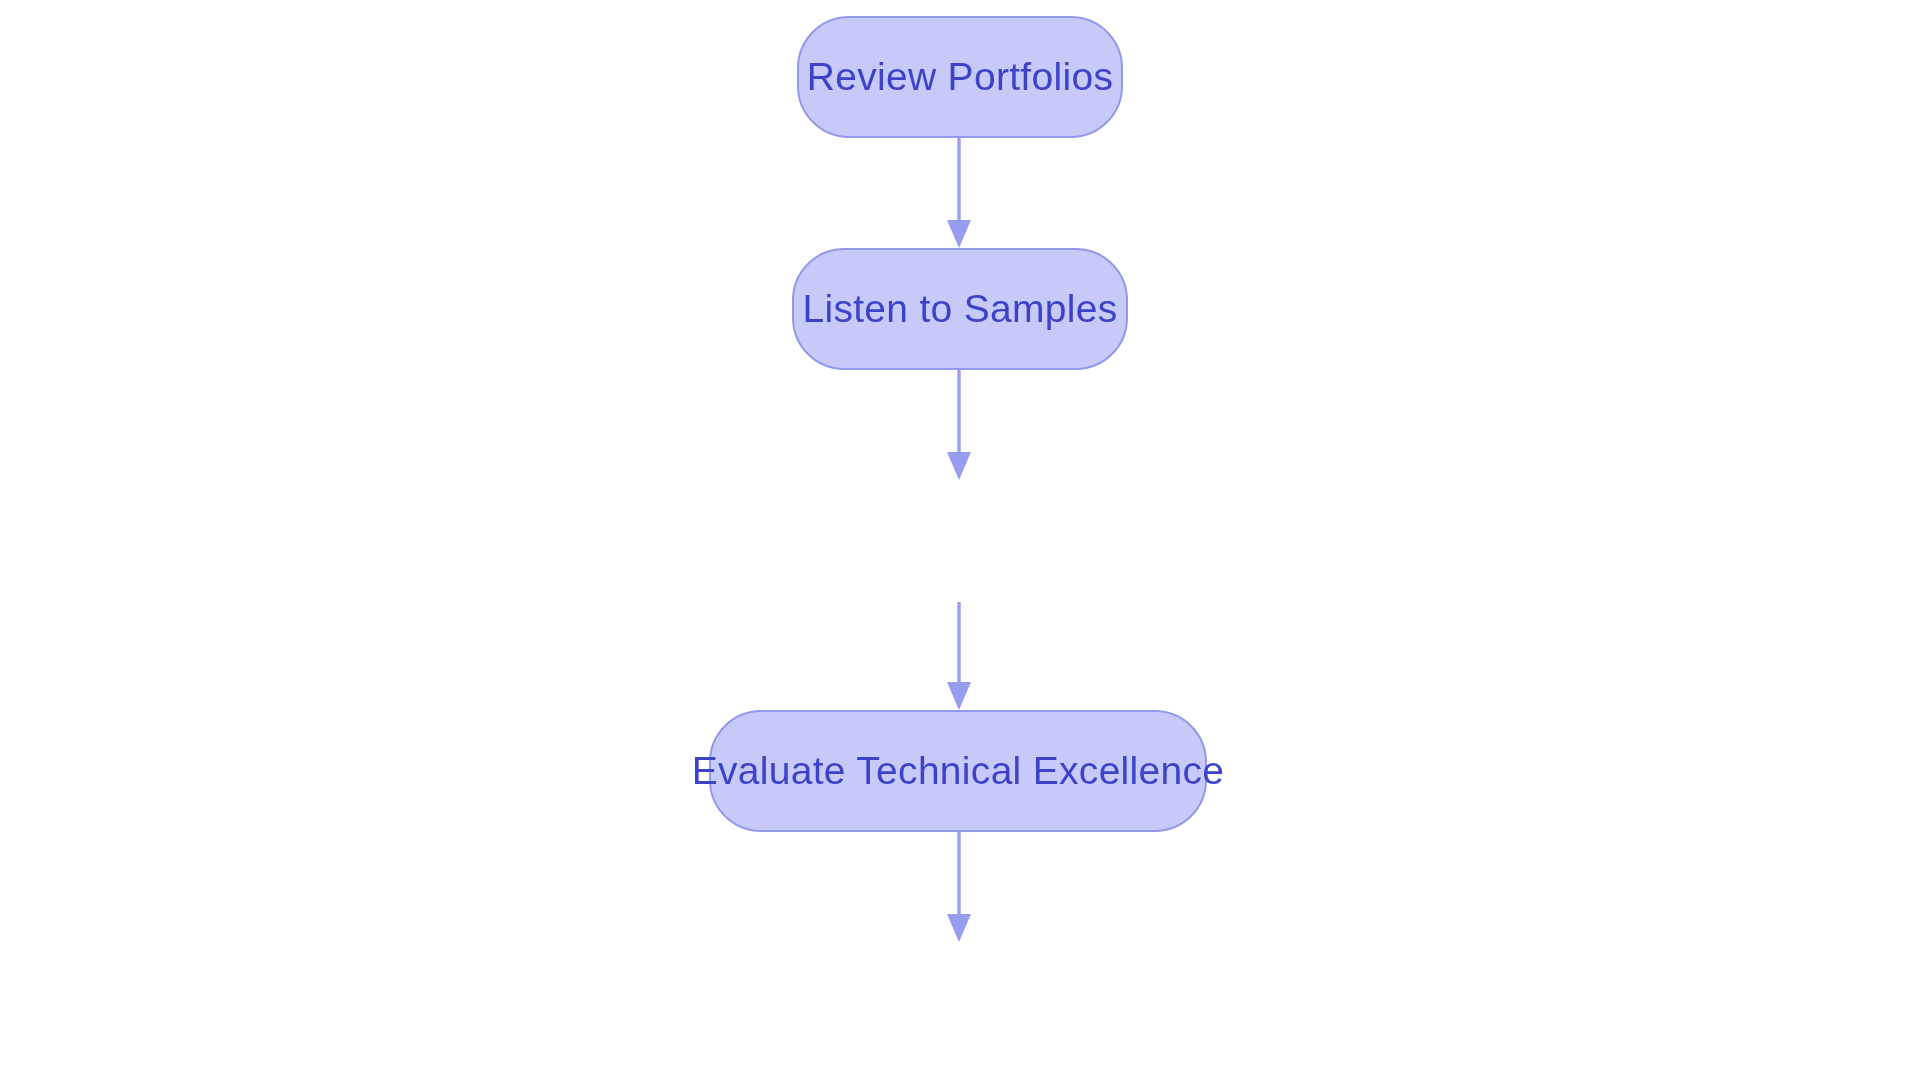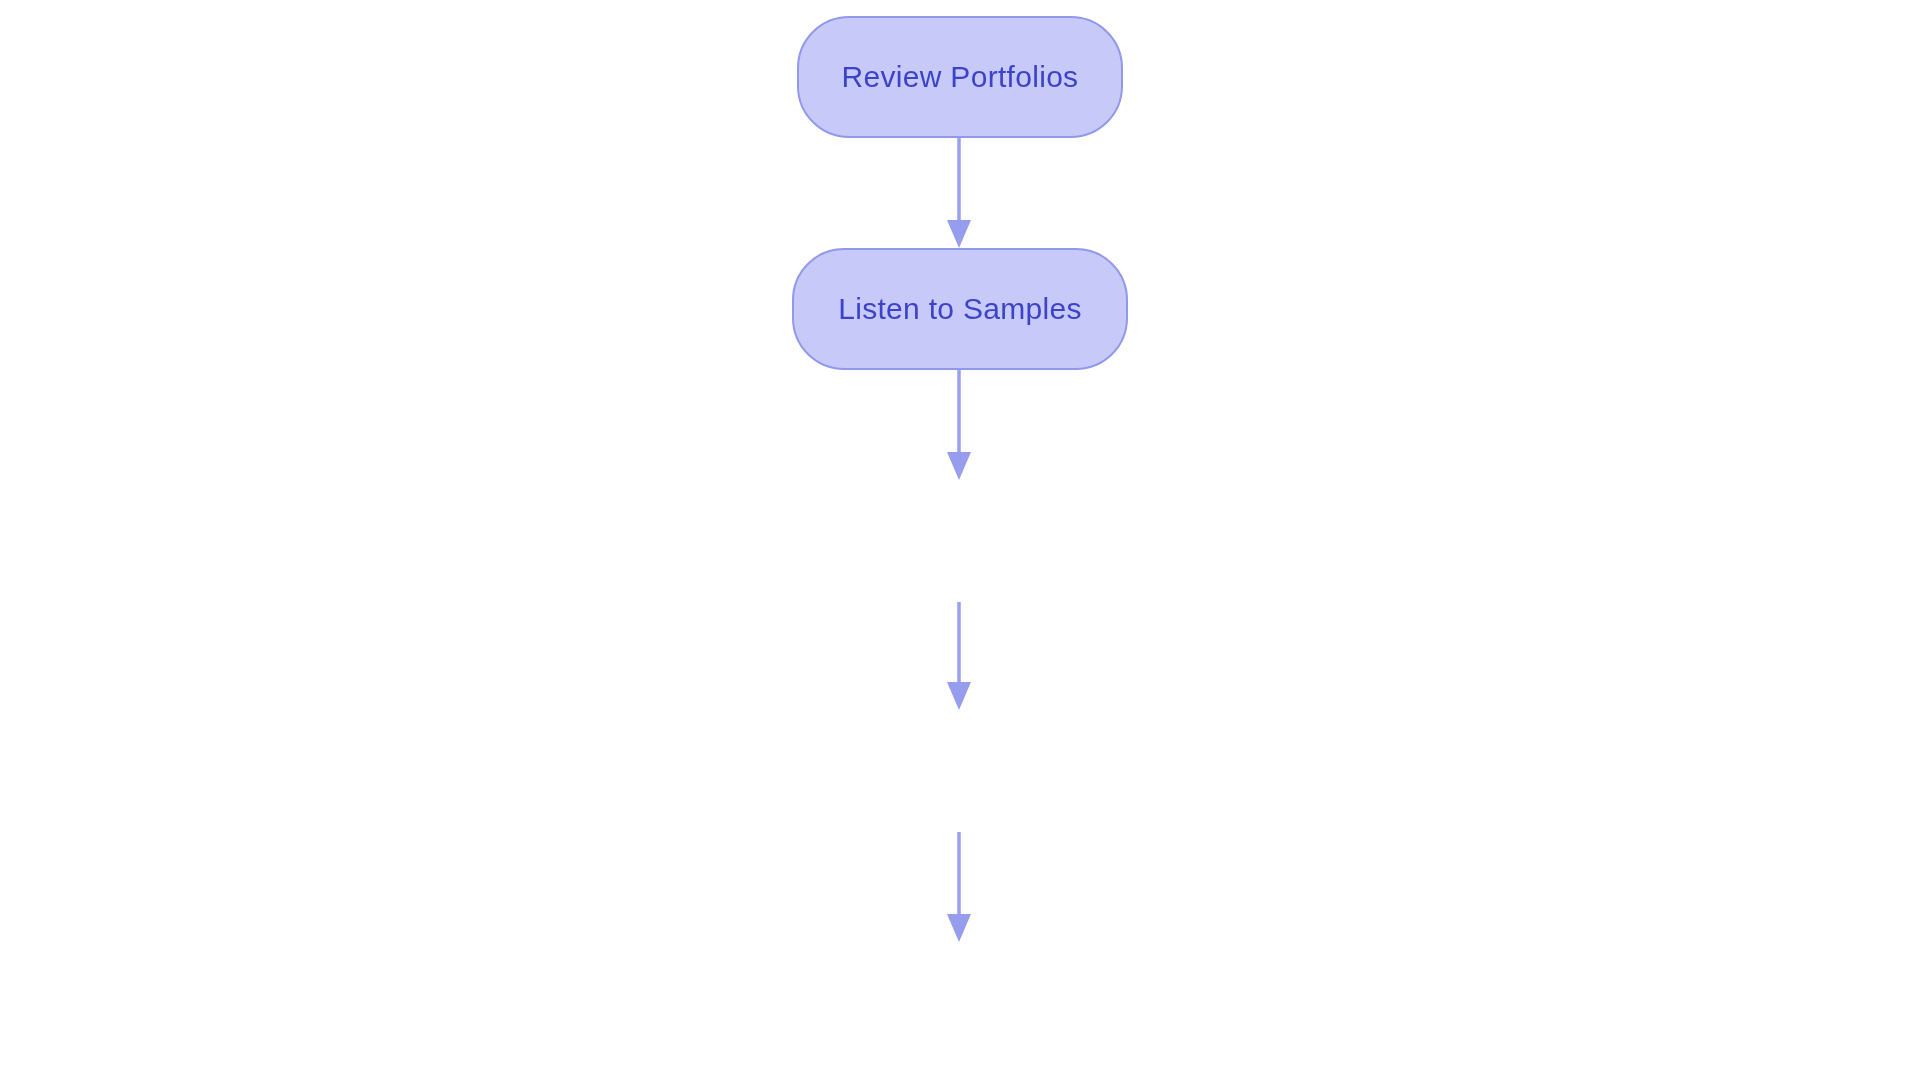--- a/index.html
+++ b/index.html
@@ -41,21 +41,21 @@
     height: 122px;
     border-radius: 52px;
     background: var(--node-fill);
     border: 2px solid var(--node-border);
     display: flex;
     align-items: center;
     justify-content: center;
   }
   .node .label {
     color: var(--node-text);
-    font-size: 30px;
+    font-size: 39px;
     font-weight: 400;
     letter-spacing: 0.3px;
     white-space: nowrap;
   }
   .n1 { left: 797px; top: 16px;  width: 326px; }
   .n2 { left: 792px; top: 248px; width: 336px; justify-content: center; }
   .n3 { left: 773px; top: 480px; width: 370px; }
   .n4 { left: 709px; top: 710px; width: 498px; }
   .n5 { left: 773px; top: 942px; width: 372px; }
 </style>
@@ -85,15 +85,18 @@
 
   <div class="node n1">
     <span class="label">Review Portfolios</span>
   </div>
 
   <div class="node n2">
     <span class="label">Listen to Samples</span>
   </div>
 
 
+  <div class="node n4">
+    <span class="label">Evaluate Technical Excellence</span>
+  </div>
 
 
 </div>
 
 </body></html>

